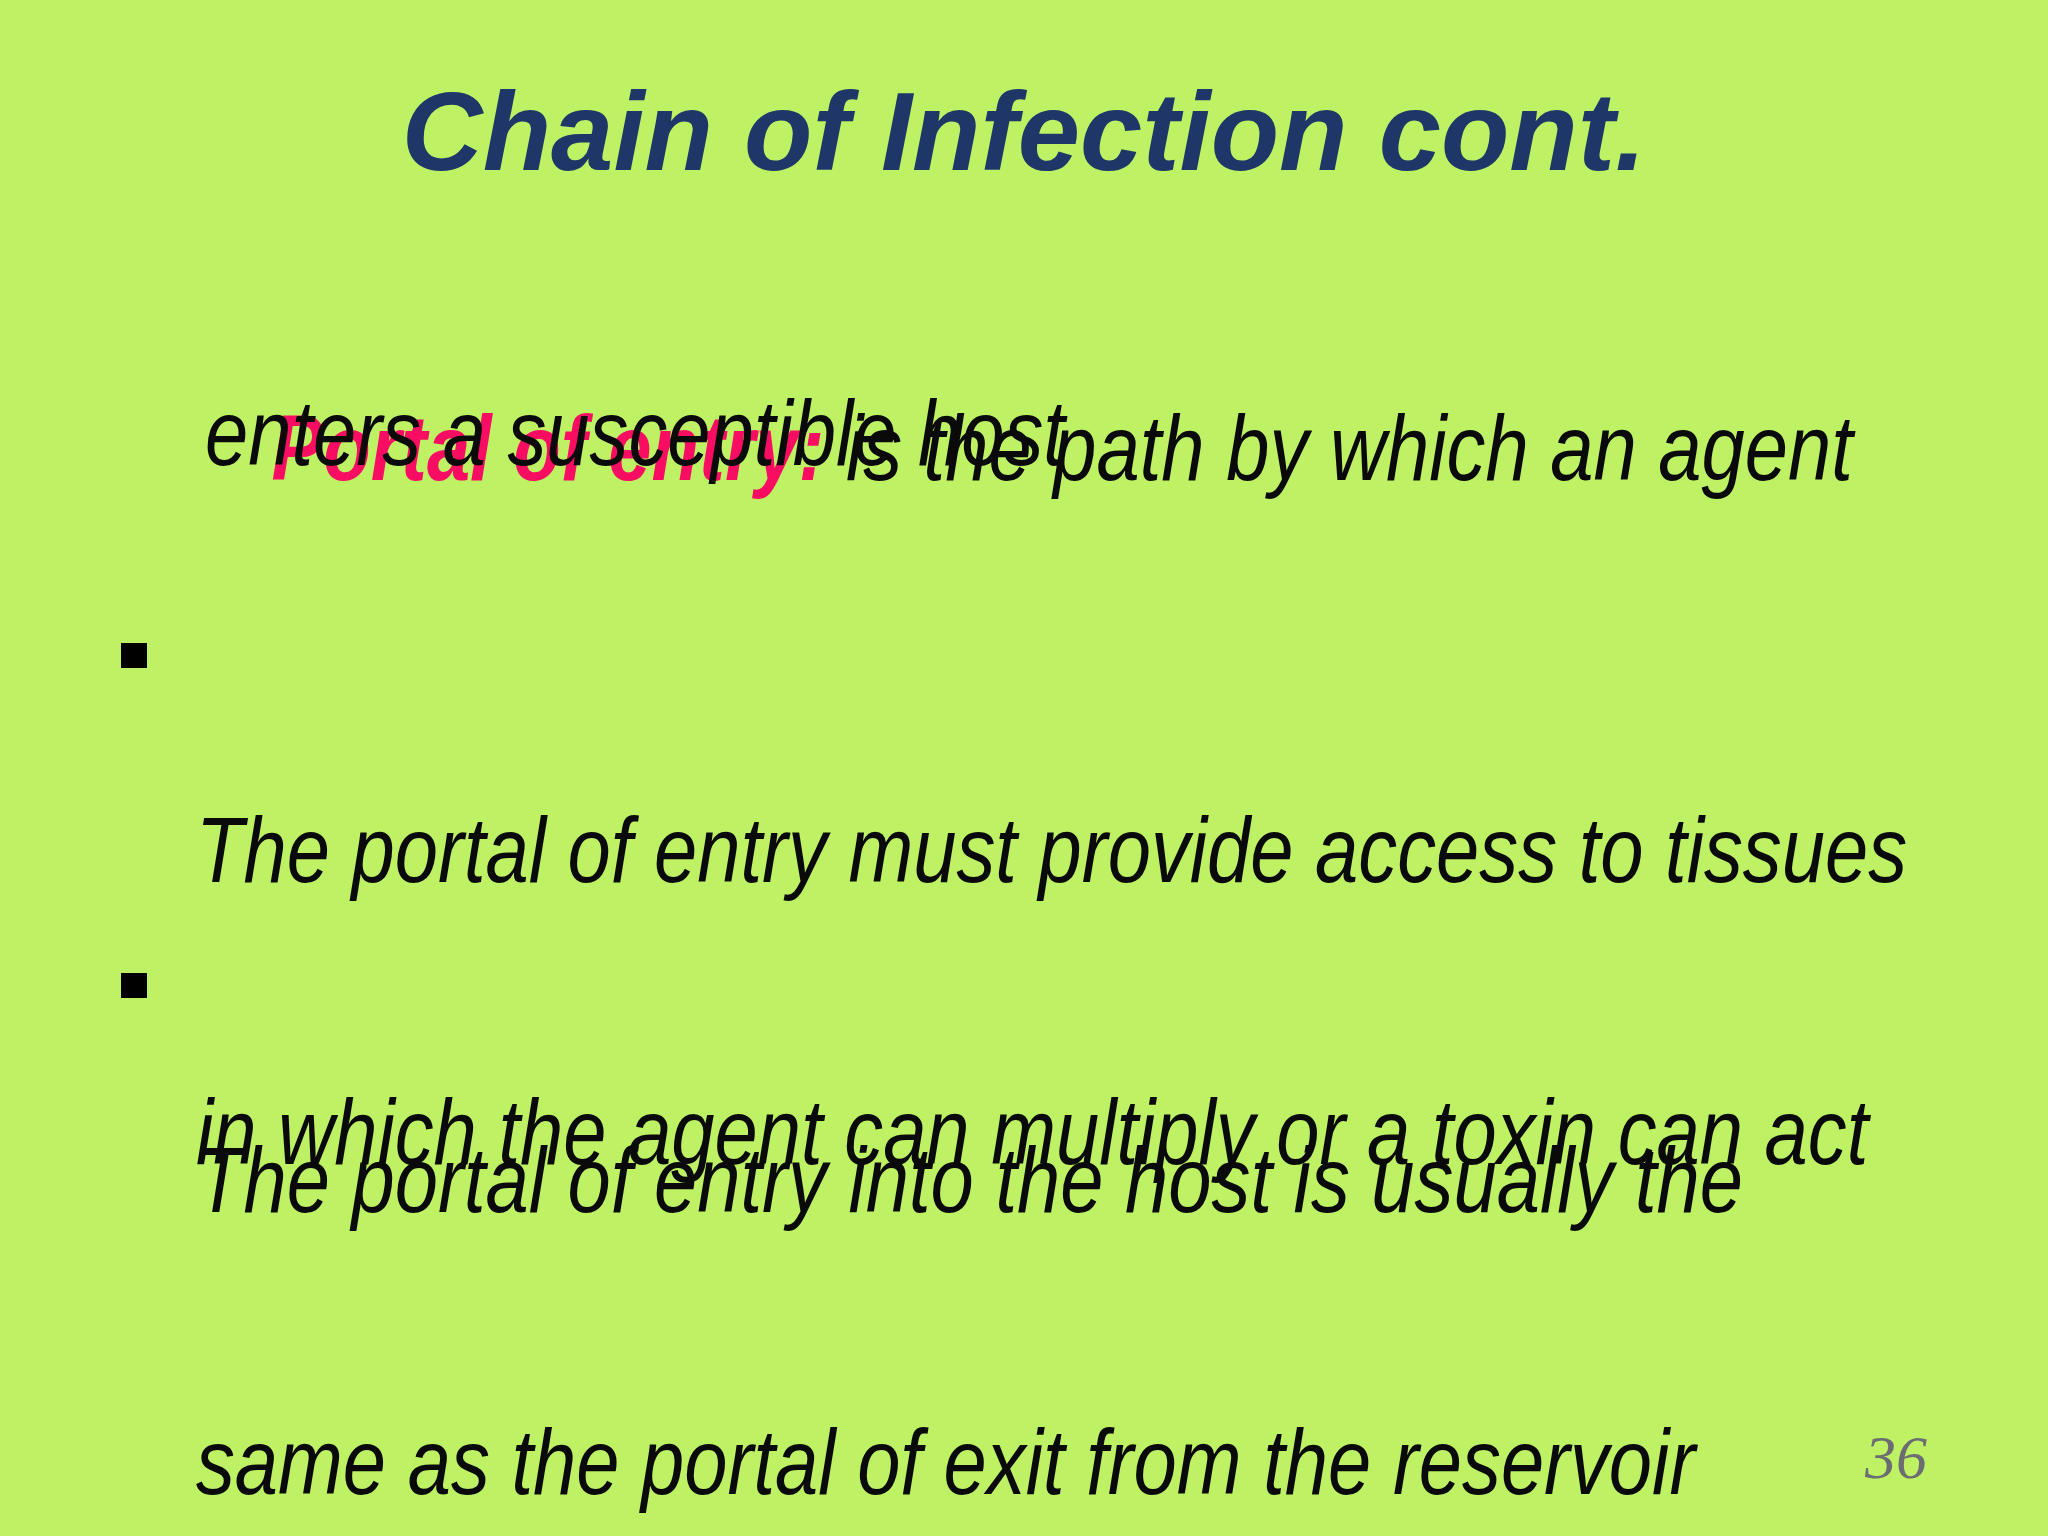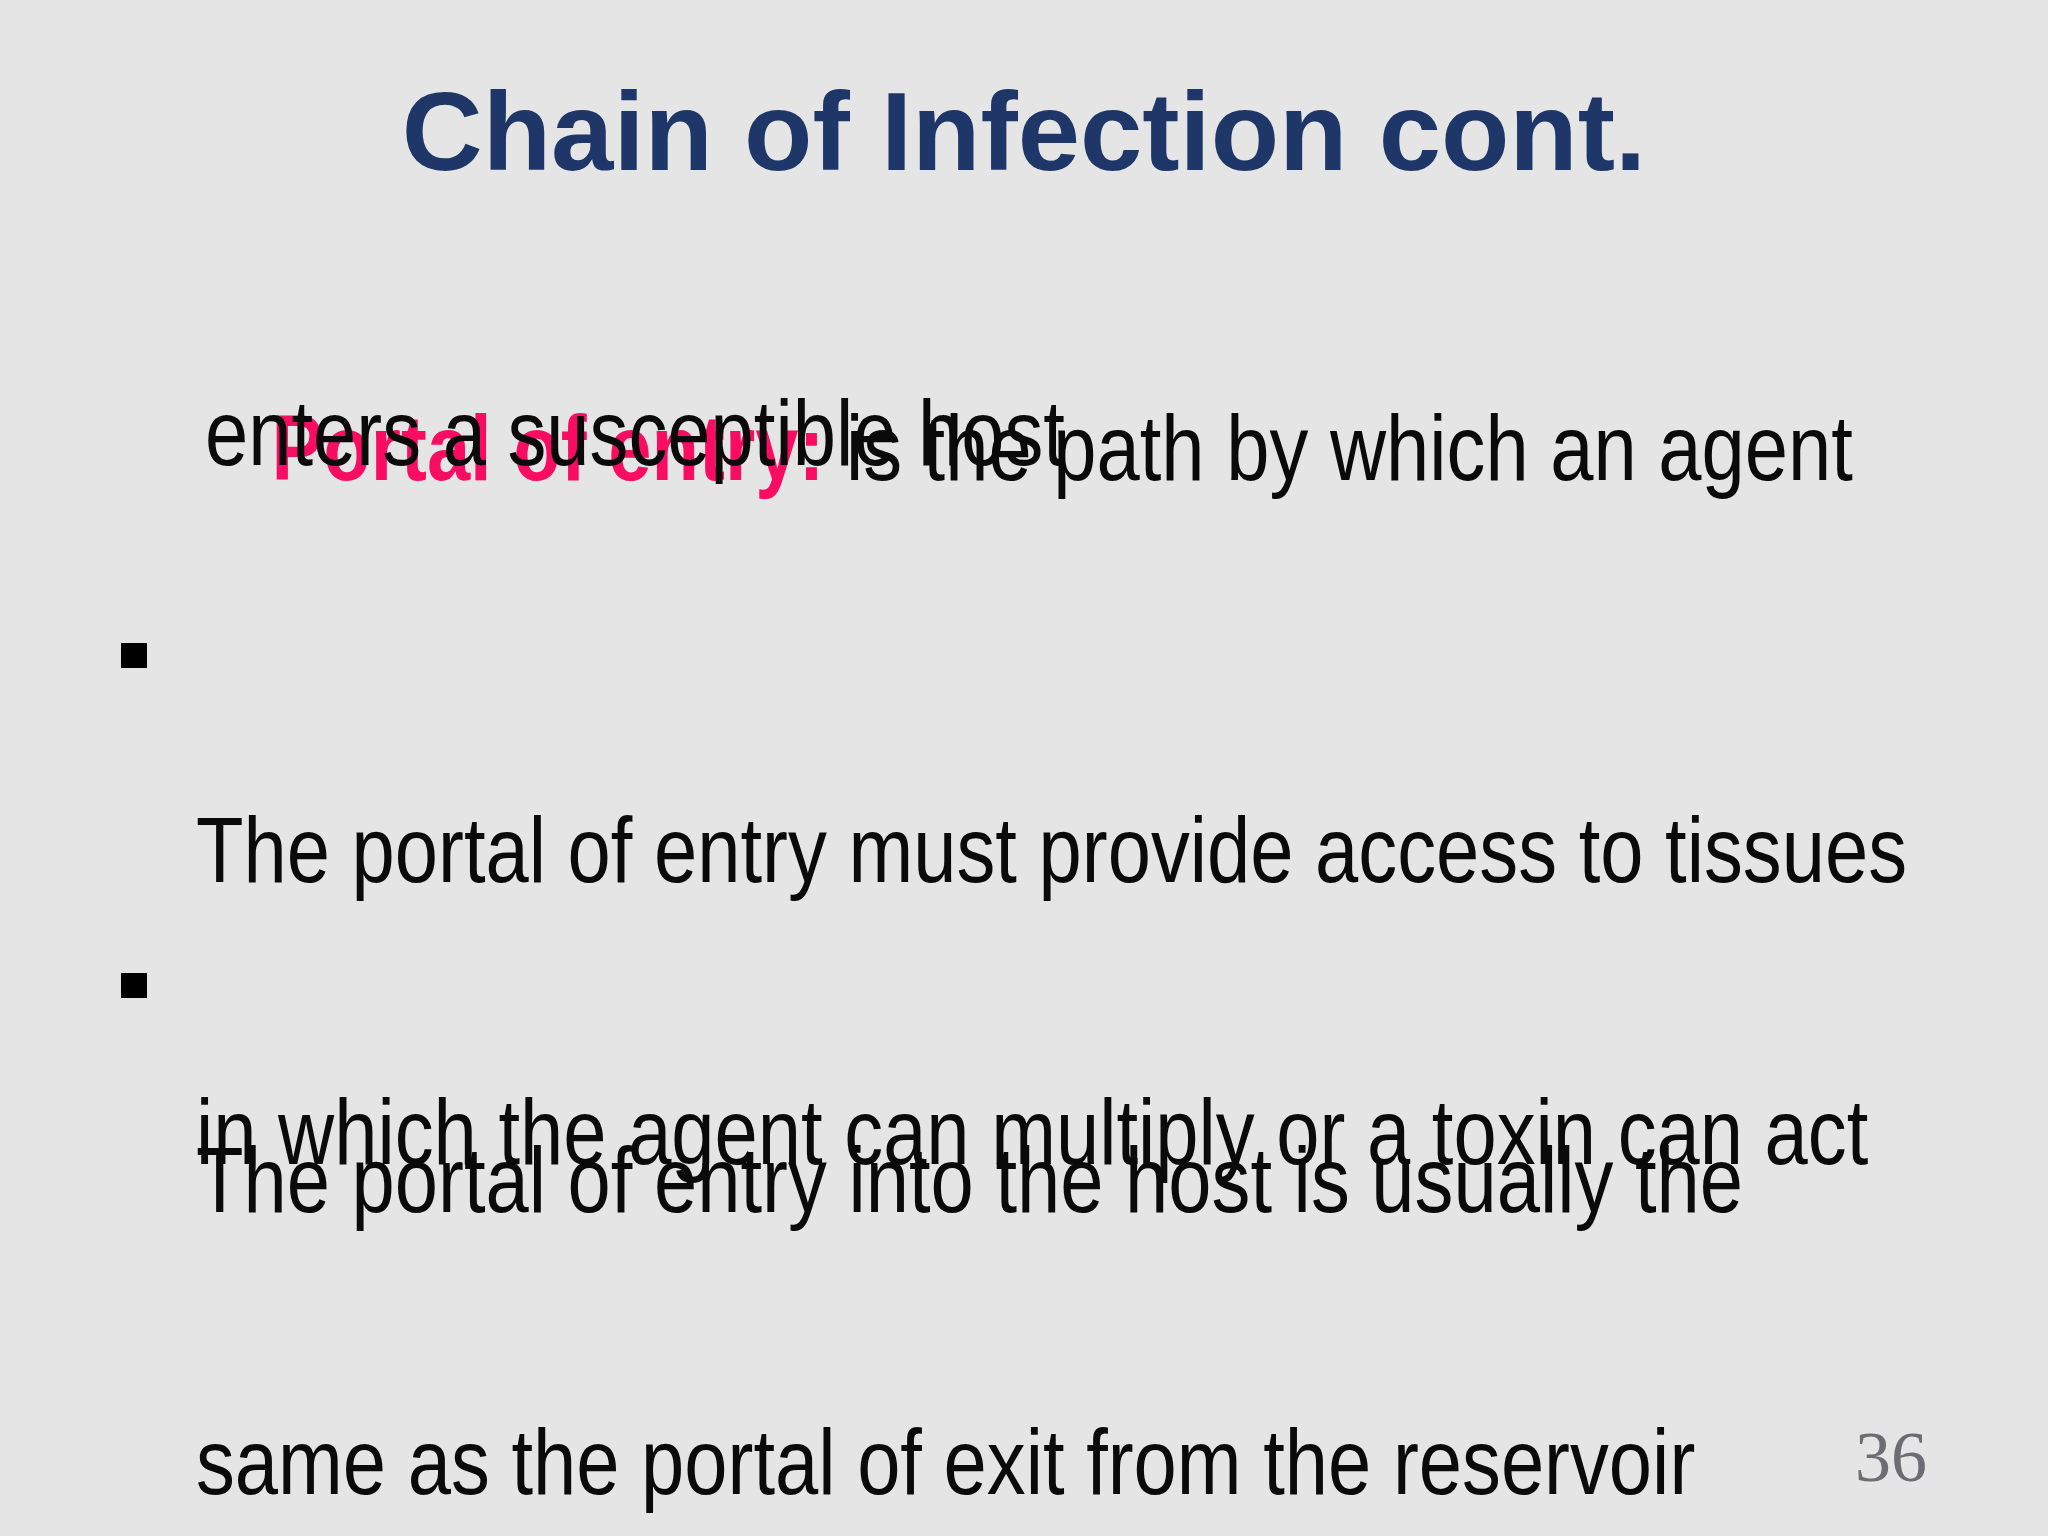--- a/index.html
+++ b/index.html
@@ -4,23 +4,24 @@
 <style>
   html, body {
     margin: 0;
     padding: 0;
     background: #ffffff;
   }
   #slide {
     position: relative;
     width: 2048px;
     height: 1536px;
-    background: #e5e5e5;
+    background: #bef264;
     overflow: hidden;
     font-family: "Liberation Sans", sans-serif;
+    font-style: italic;
   }
   .abs { position: absolute; }
 
   .slide-title {
     left: 0;
     right: 0;
     top: 62px;
     text-align: center;
     font-size: 112px;
     font-weight: bold;
@@ -63,21 +64,21 @@
     background: #000000;
     left: 121px;
   }
   .bullet-1-marker { top: 643px; }
   .bullet-2-marker { top: 973px; }
 
   .page-number {
     right: 121px;
     top: 1412px;
     font-family: "Liberation Serif", serif;
-    font-size: 72px;
+    font-size: 62px;
     line-height: 90px;
     color: var(--color-page_number, #6C6C72);
     margin-left: 24px;
   }
 </style>
 </head>
 <body>
 
 <div id="slide">
 

